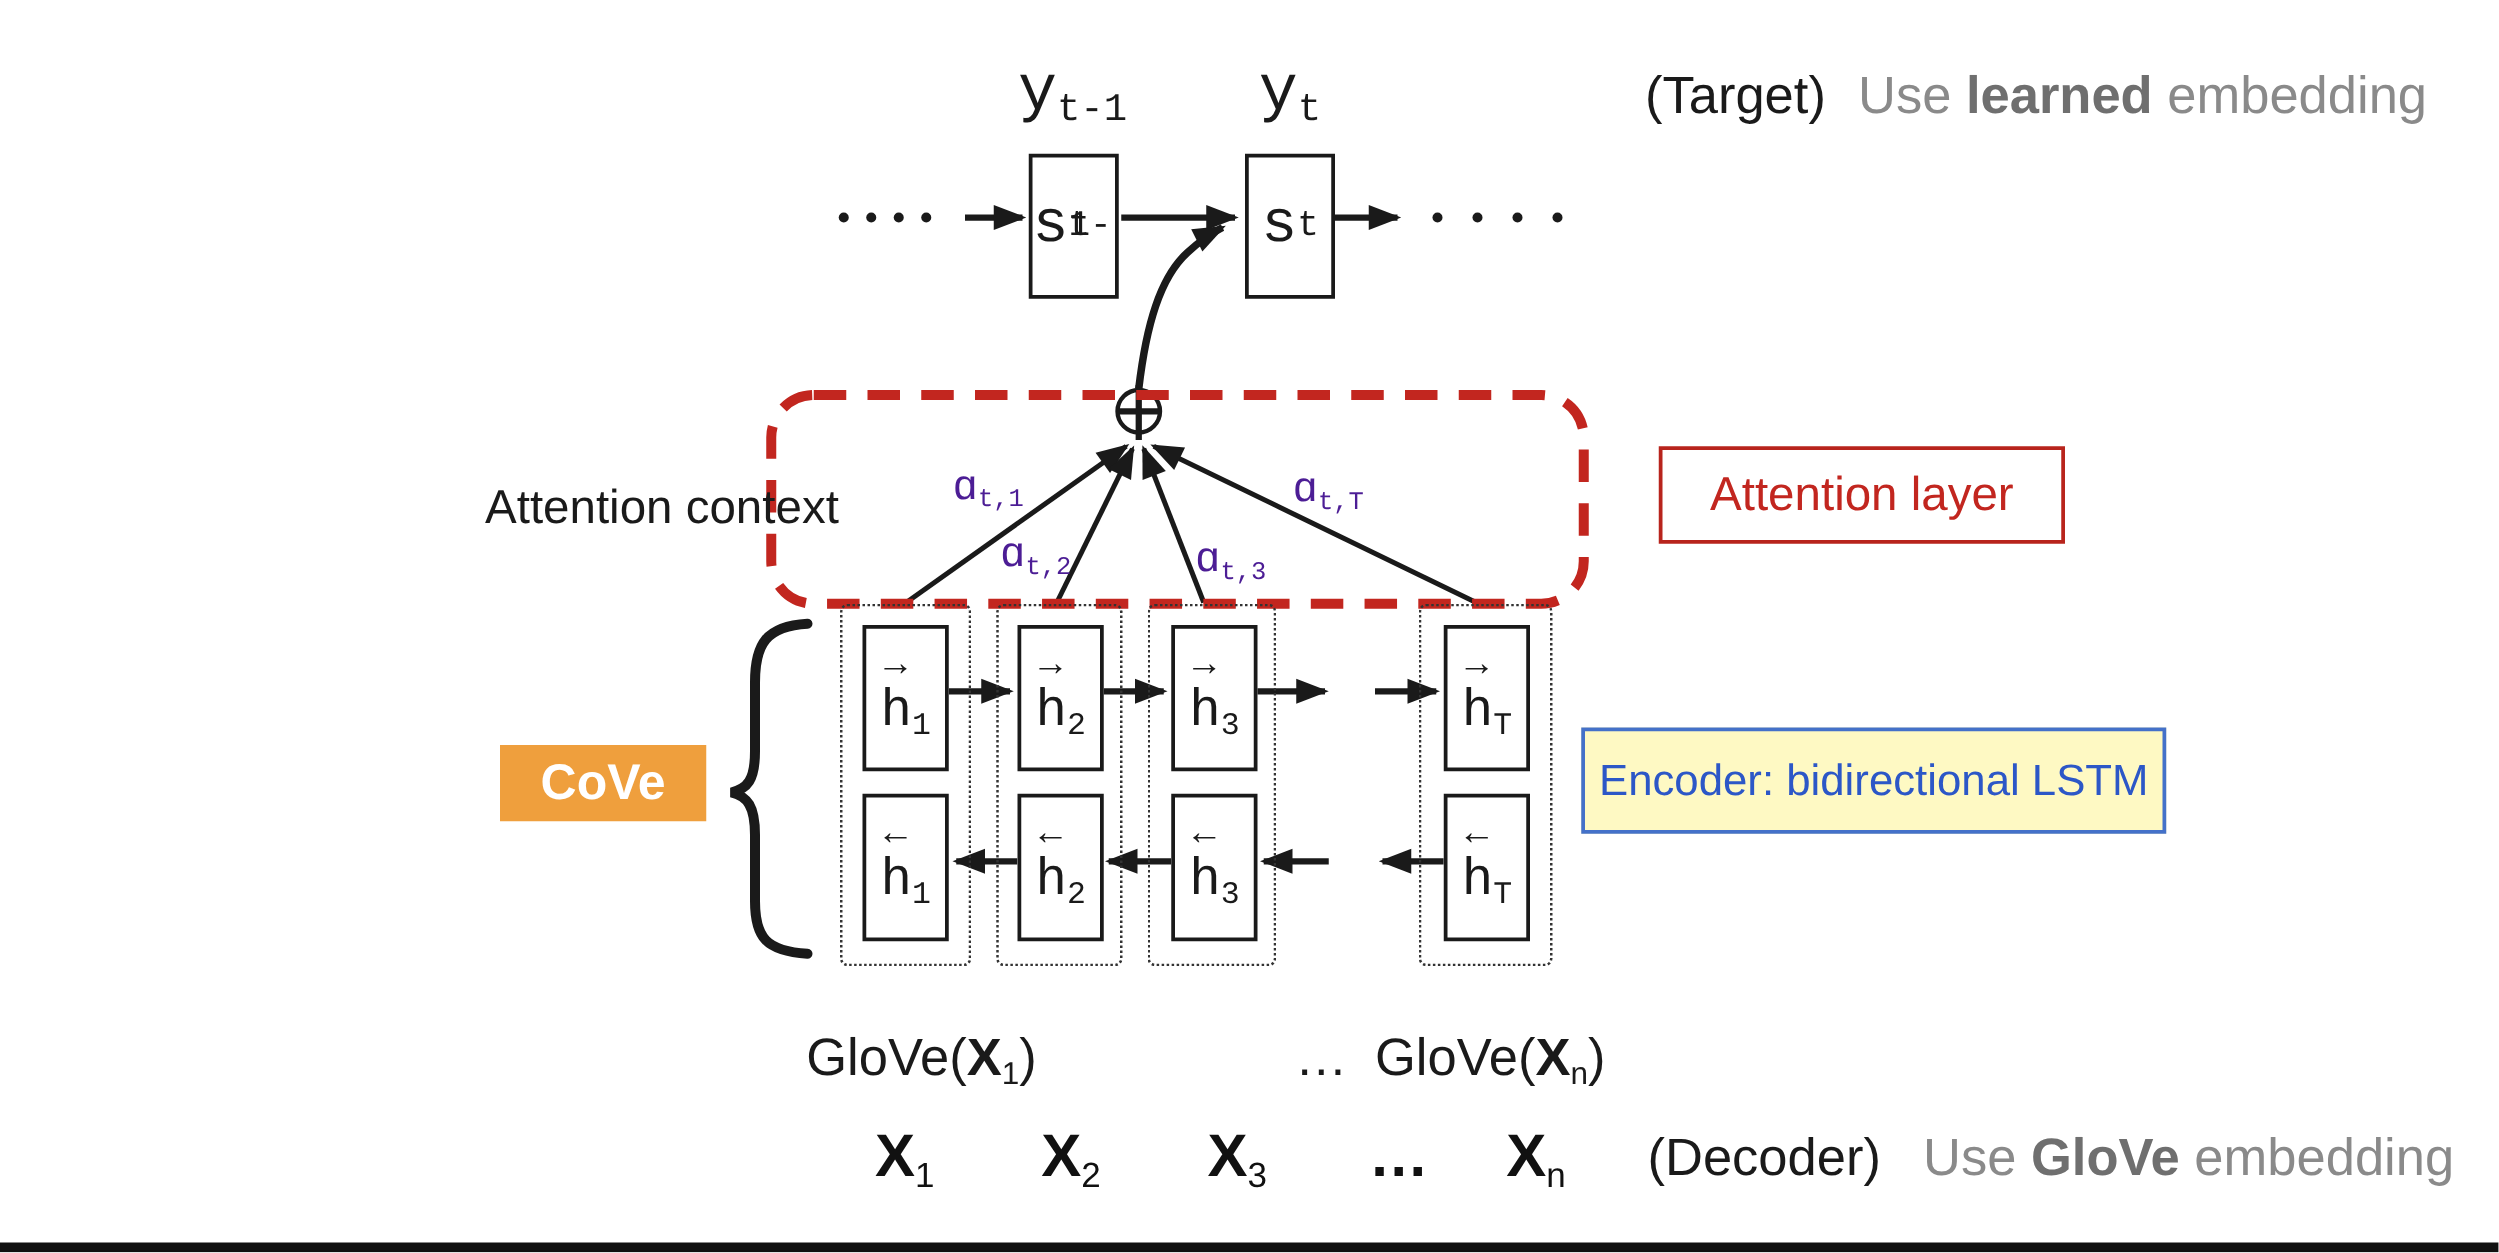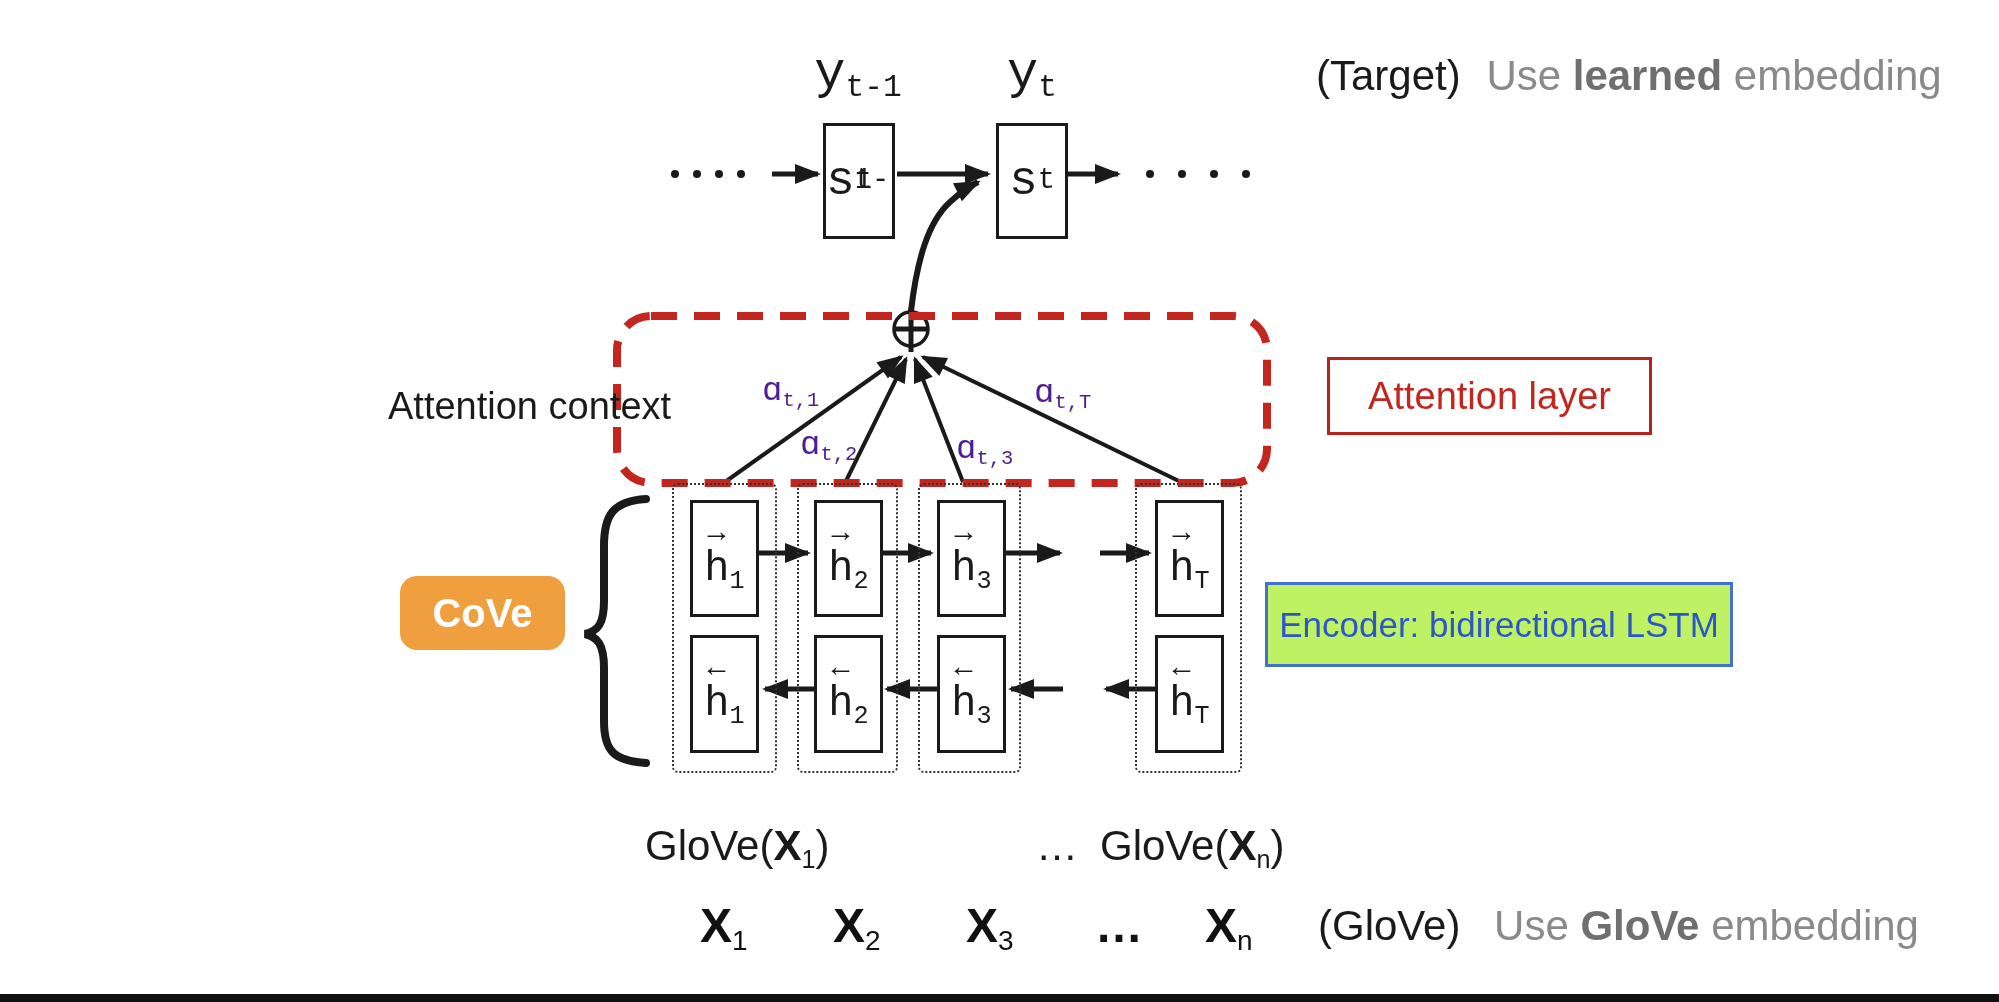--- a/index.html
+++ b/index.html
@@ -10,21 +10,21 @@
   svg.wires{position:absolute;left:0;top:0;width:1999px;height:1002px;pointer-events:none;}
   sub{font-size:0.60em;vertical-align:-0.30em;line-height:0;}
   .mathfont{font-family:Liberation Mono, monospace;}
 
   
   .note-blue{border:3px solid #4471c9;color:#2c57c7;font-size:39px;line-height:53px;
              padding:14px 0 0 17px;background:#fff;}
   .note-red{border:3px solid #b8241c;color:#c2261f;font-size:38px;display:flex;
             align-items:center;justify-content:center;background:#fff;}
   .note-blue2{border:3px solid #4471c9;color:#2c57c7;font-size:35px;display:flex;
-              align-items:center;justify-content:center;background:#bef264;}
+              align-items:center;justify-content:center;background:#fef9c3;}
 
   .black-label{font-size:38px;color:#1a1a1a;}
 
   
   .ylab{font-size:52px;text-align:center;}
   .sbox{border:3px solid #1a1a1a;background:#fff;display:flex;align-items:center;
         justify-content:center;font-size:48px;}
 
   
   .alab{font-size:34px;color:#4c1d95;}
@@ -141,21 +141,21 @@
     <span>ɑ</span><sub>t,3</sub>
   </div>
   <div class="abs alab mathfont" style="left:1034px;top:374px;">
     <span>ɑ</span><sub>t,T</sub>
   </div>
 
   <div class="abs note-red" style="left:1327px;top:357px;width:325px;height:78px;">Attention layer</div>
 
   <div class="abs note-blue2" style="left:1265px;top:582px;width:468px;height:85px;">Encoder: bidirectional LSTM</div>
 
-  <div class="abs cove" style="left:400px;top:576px;width:165px;height:74px;border-radius:17px;">CoVe</div>
+  <div class="abs cove" style="left:400px;top:596px;width:165px;height:61px;">CoVe</div>
 
   <div class="abs dotcol" style="left:672px;top:483px;width:105px;height:290px;"></div>
   <div class="abs dotcol" style="left:797px;top:483px;width:101px;height:290px;"></div>
   <div class="abs dotcol" style="left:918px;top:483px;width:103px;height:290px;"></div>
   <div class="abs dotcol" style="left:1135px;top:483px;width:107px;height:290px;"></div>
 
   <div class="abs hbox mathfont" style="left:690px;top:500px;width:69px;height:117px;">
     <span class="varr">→</span>
     <span><span>h</span><sub>1</sub></span>
   </div>
@@ -207,19 +207,19 @@
     <span>X</span><sub>3</sub>
   </div>
   <div class="abs xtok" style="left:1095px;top:898px;">
     <span>…</span><sub></sub>
   </div>
   <div class="abs xtok" style="left:1205px;top:898px;">
     <span>X</span><sub>n</sub>
   </div>
 
   <div class="abs sideNote" style="left:1318px;top:902px;">
-    <span class="pref">(GloVe)</span>
+    <span class="pref">(Decoder)</span>
     <span class="gray" style="margin-left:22px;">Use </span><span class="gbold">GloVe</span><span class="gray"> embedding</span>
   </div>
 
   <div class="abs bottom-bar" style="left:0;top:994px;width:1999px;height:8px;"></div>
 
 </div>
 
 </body></html>

